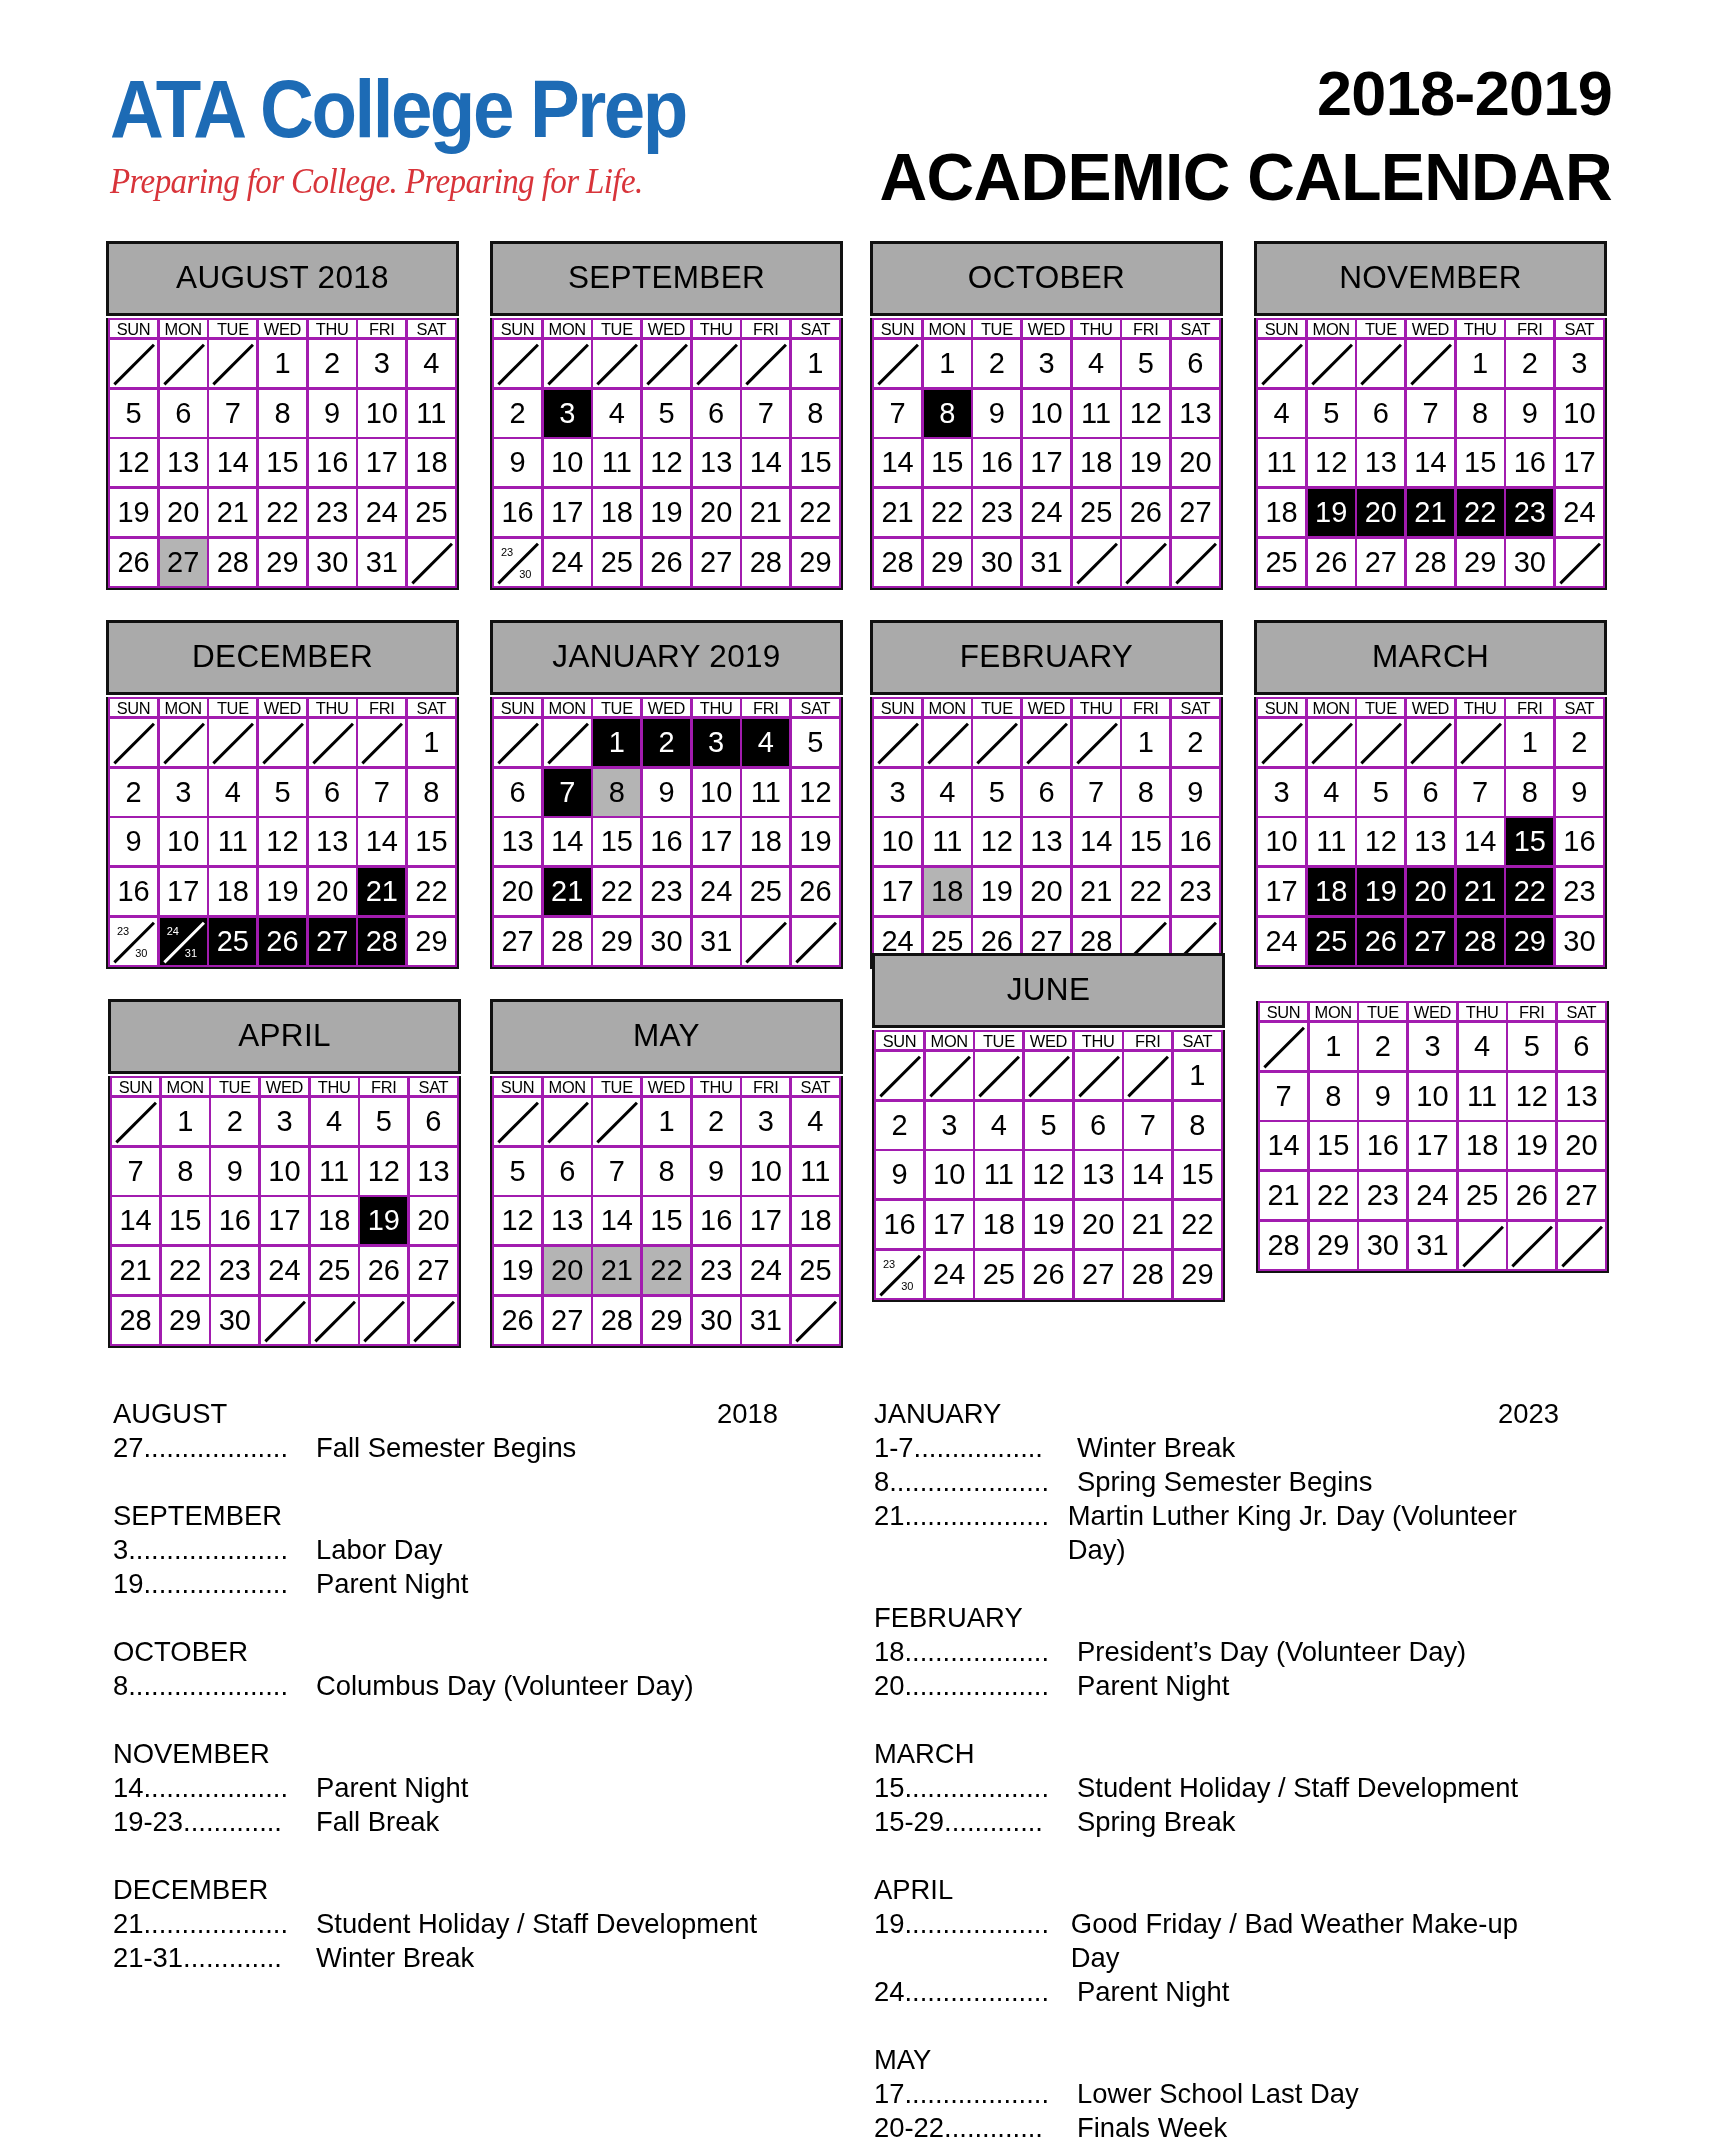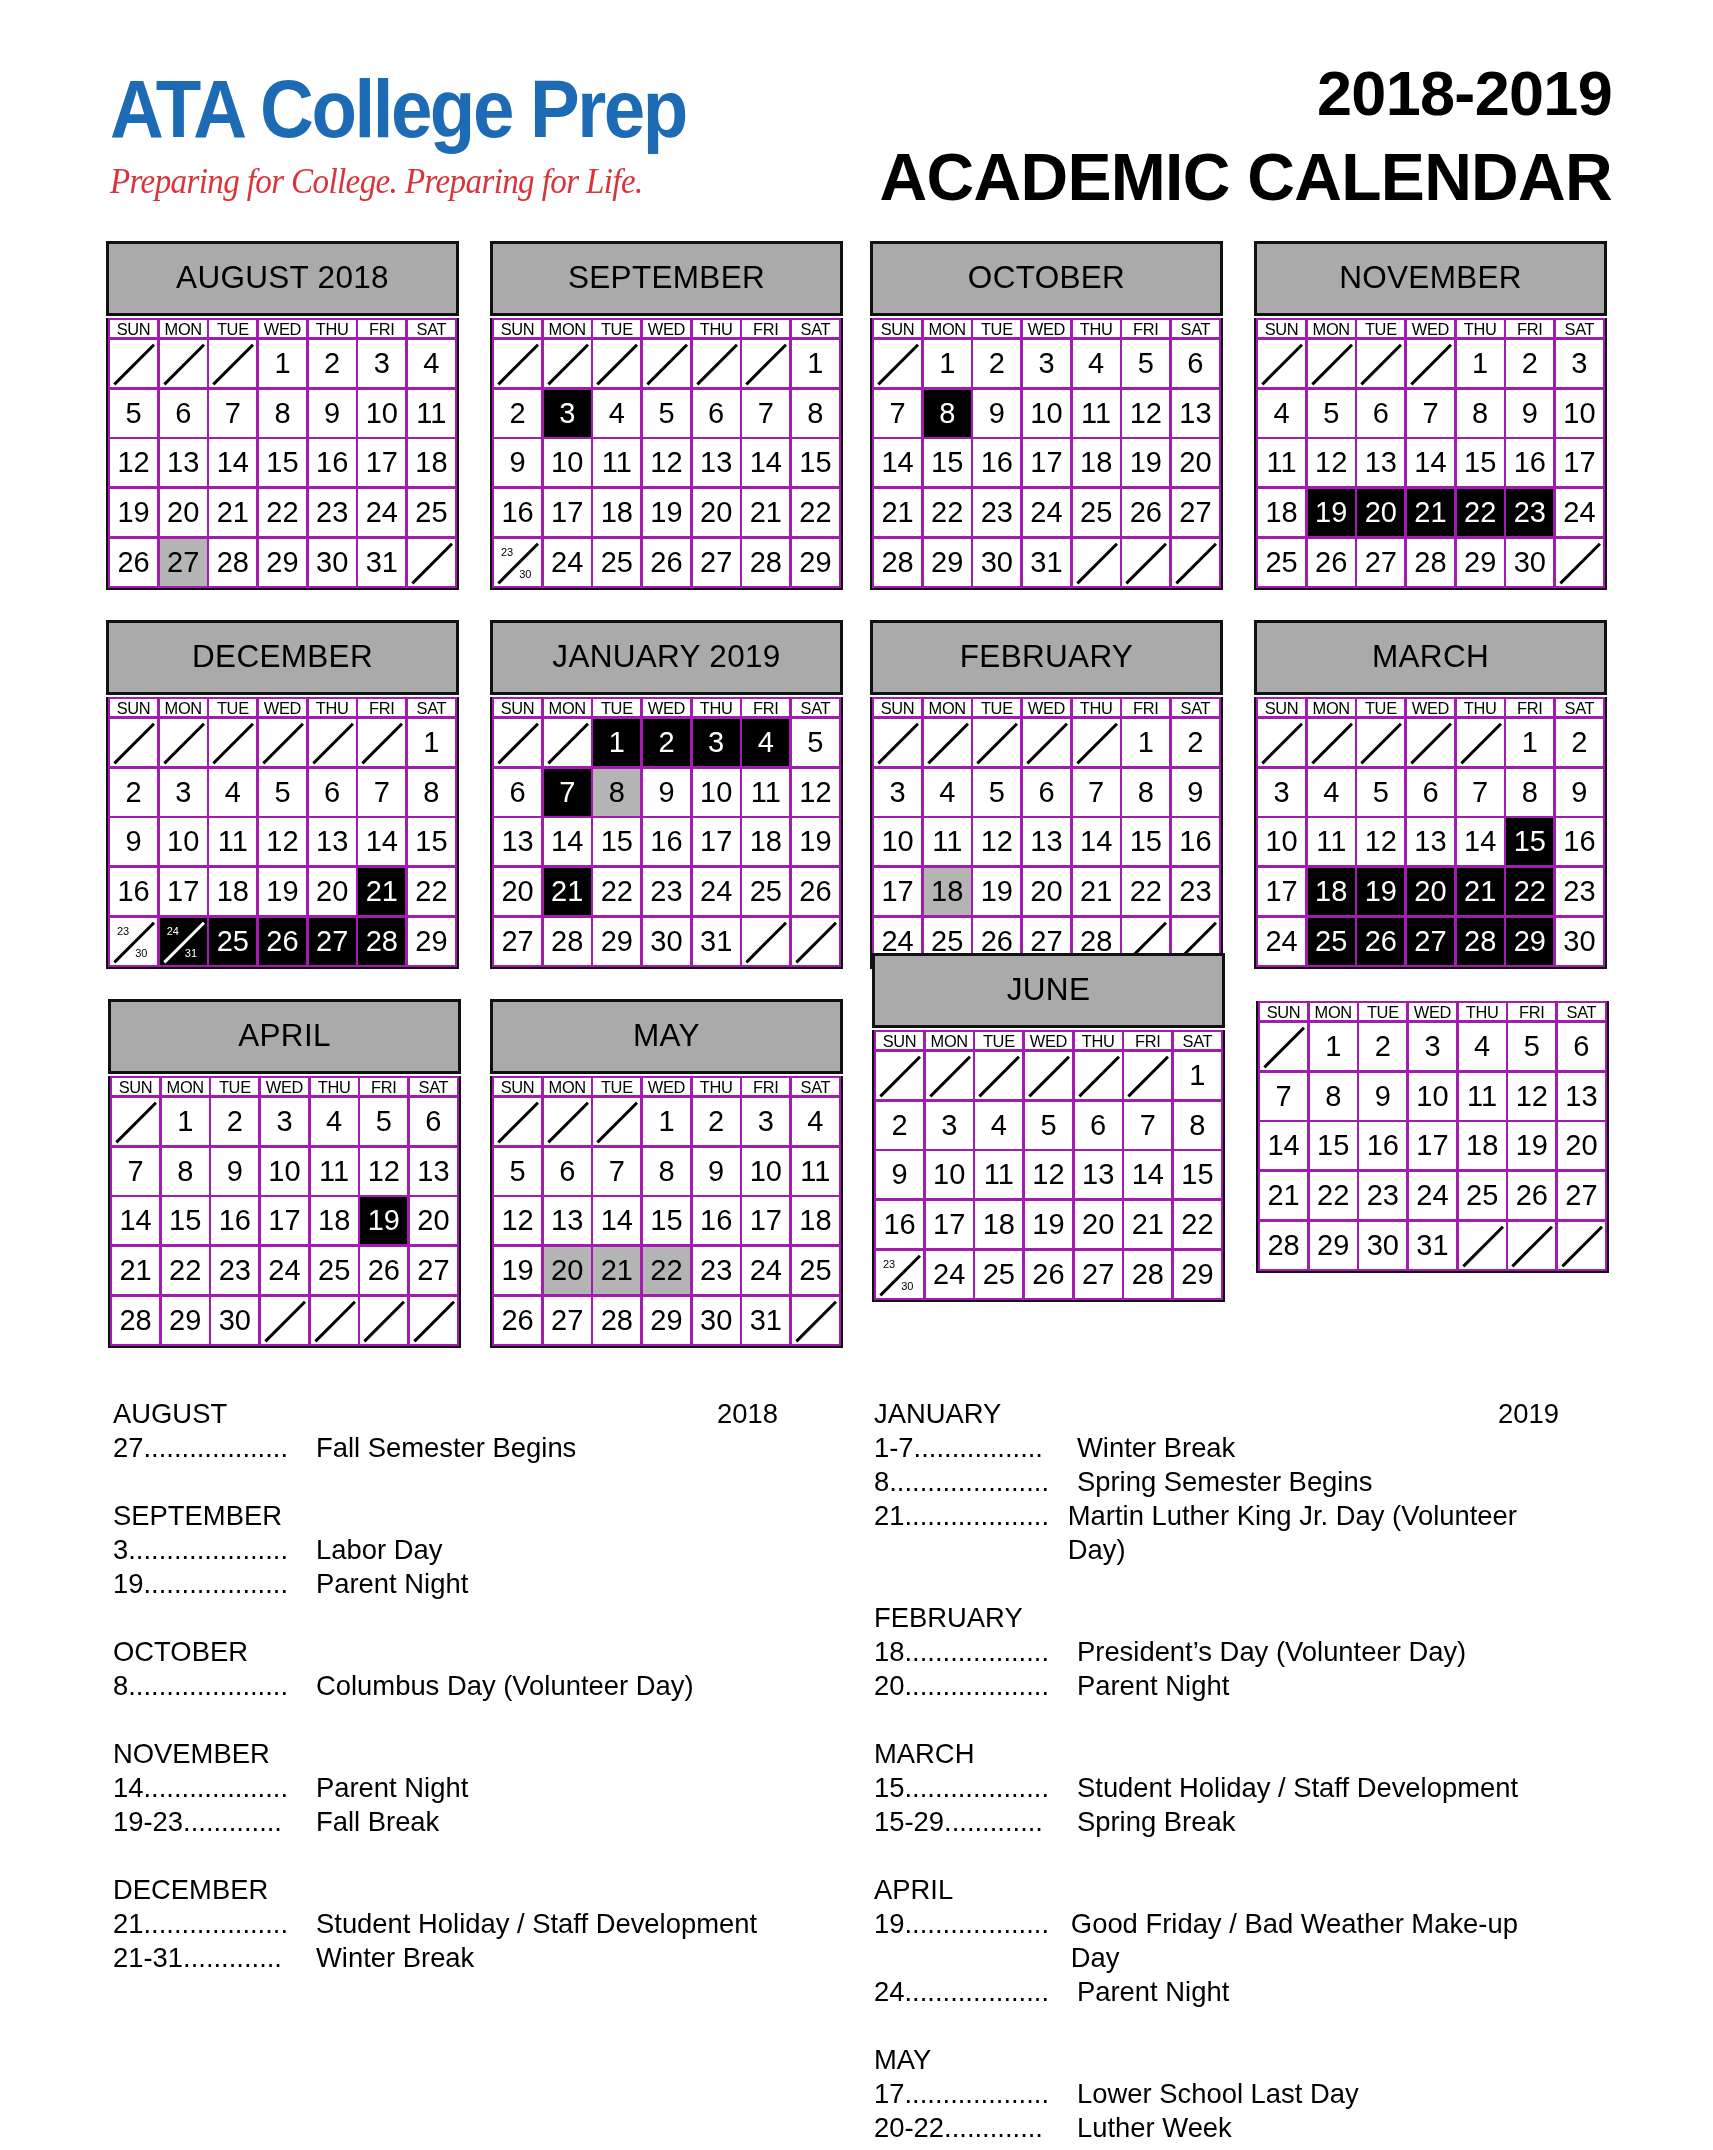--- a/index.html
+++ b/index.html
@@ -682,21 +682,21 @@
       <div class="ev">
         <span class="d">21-31.............</span>
         <span>Winter Break</span>
       </div>
     </div>
   </div>
 <div class="events" id="events-right" style="left:874px; top:1397px; width:685px;">
     <div class="group">
       <div class="month">
         <span>JANUARY</span>
-        <span>2019</span>
+        <span>2023</span>
       </div>
       <div class="ev">
         <span class="d">1-7.................</span>
         <span>Winter Break</span>
       </div>
       <div class="ev">
         <span class="d">8.....................</span>
         <span>Spring Semester Begins</span>
       </div>
       <div class="ev">
@@ -746,21 +746,21 @@
     <div class="group">
       <div class="month">
         <span>MAY</span>
       </div>
       <div class="ev">
         <span class="d">17...................</span>
         <span>Lower School Last Day</span>
       </div>
       <div class="ev">
         <span class="d">20-22.............</span>
-        <span>Luther Week</span>
+        <span>Finals Week</span>
       </div>
       <div class="ev">
         <span class="d">23...................</span>
         <span>Graduation Ceremony</span>
       </div>
     </div>
   </div>
 
 
 </body></html>

